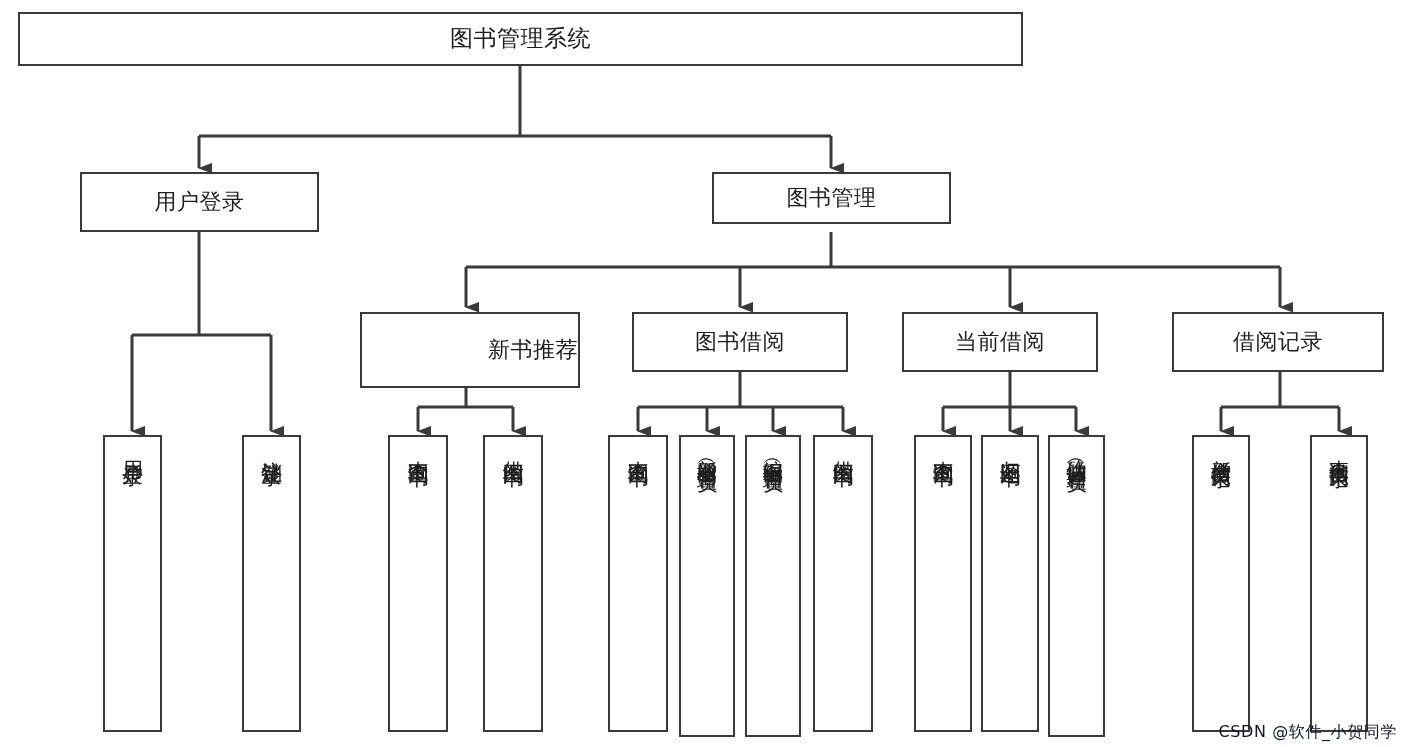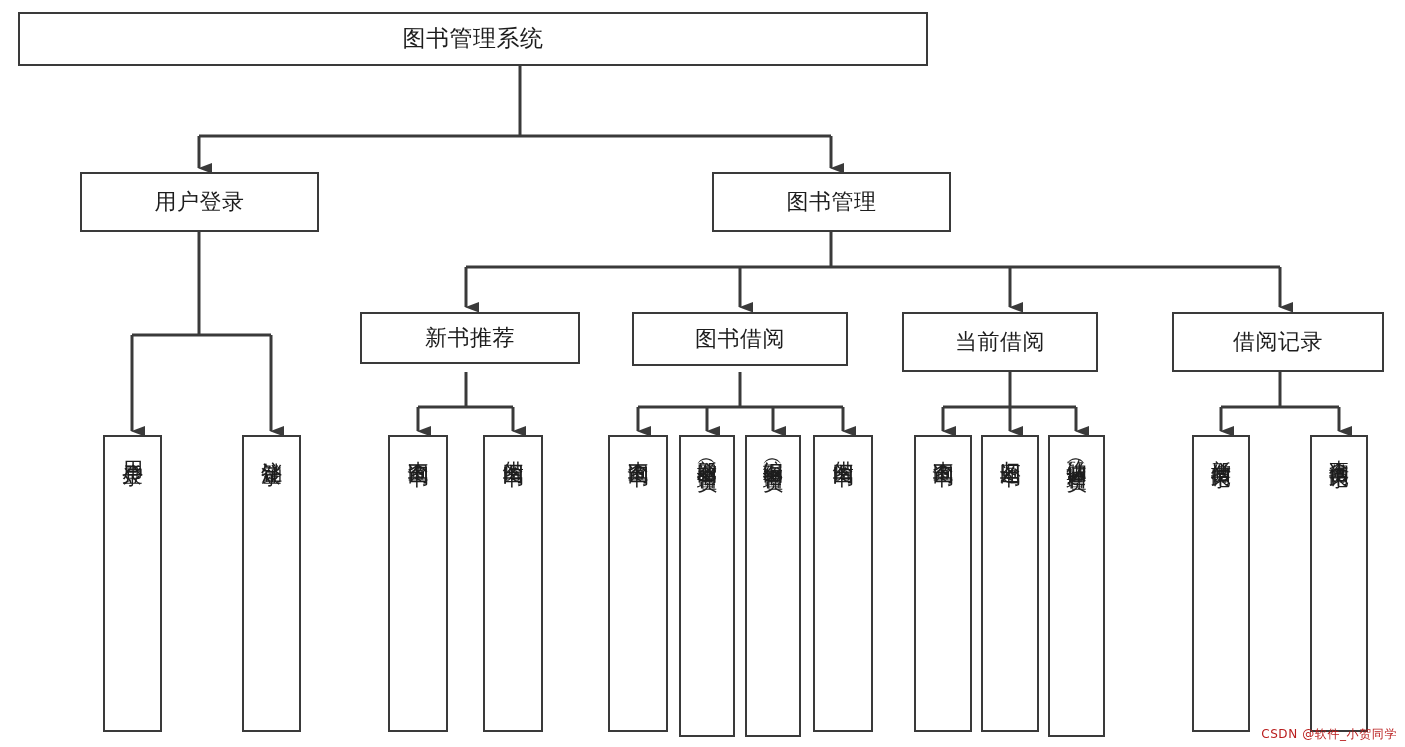--- a/index.html
+++ b/index.html
@@ -63,22 +63,22 @@
     line-height: 1.06;
     letter-spacing: 2px;
   }
   .node.vert.tall .label {
     font-size: 20px;
   }
   #watermark {
     position: absolute;
     right: 8px;
     bottom: 4px;
-    font-size: 12px;
-    color: #b91c1c;
+    font-size: 16px;
+    color: #0f172a;
     letter-spacing: 0.6px;
     z-index: 6;
     white-space: nowrap;
     font-family: "DejaVu Sans", "Liberation Sans", sans-serif;
   }
 </style>
 </head>
 <body>
 
 <div id="canvas">
@@ -129,37 +129,37 @@
       <path d="M1010 407 L1010 431" marker-end="url(#arrow)"></path>
       <path d="M1076 407 L1076 431" marker-end="url(#arrow)"></path>
 
       <path d="M1280 372 L1280 407"></path>
       <path d="M1221 407 L1339 407"></path>
       <path d="M1221 407 L1221 431" marker-end="url(#arrow)"></path>
       <path d="M1339 407 L1339 431" marker-end="url(#arrow)"></path>
     </g>
   </svg>
 
-  <div class="node horiz root" style="left:18px; top:12px; width:910px; height:54px;">
+  <div class="node horiz root" style="left:18px; top:12px; width:1005px; height:54px;">
     <span class="label">图书管理系统</span>
   </div>
 
   <div class="node horiz" style="left:80px; top:172px; width:239px; height:60px;">
     <span class="label">用户登录</span>
   </div>
 
-  <div class="node horiz" style="left:712px; top:172px; width:239px; height:60px;">
+  <div class="node horiz" style="left:712px; top:172px; width:239px; height:52px;">
     <span class="label">图书管理</span>
   </div>
 
-  <div class="node horiz" style="left:360px; top:312px; width:220px; height:52px;">
+  <div class="node horiz" style="left:360px; top:312px; width:220px; height:76px;justify-content:flex-end;">
     <span class="label">新书推荐</span>
   </div>
 
-  <div class="node horiz" style="left:632px; top:312px; width:216px; height:54px;">
+  <div class="node horiz" style="left:632px; top:312px; width:216px; height:60px;">
     <span class="label">图书借阅</span>
   </div>
 
   <div class="node horiz" style="left:902px; top:312px; width:196px; height:60px;">
     <span class="label">当前借阅</span>
   </div>
 
   <div class="node horiz" style="left:1172px; top:312px; width:212px; height:60px;">
     <span class="label">借阅记录</span>
   </div>

